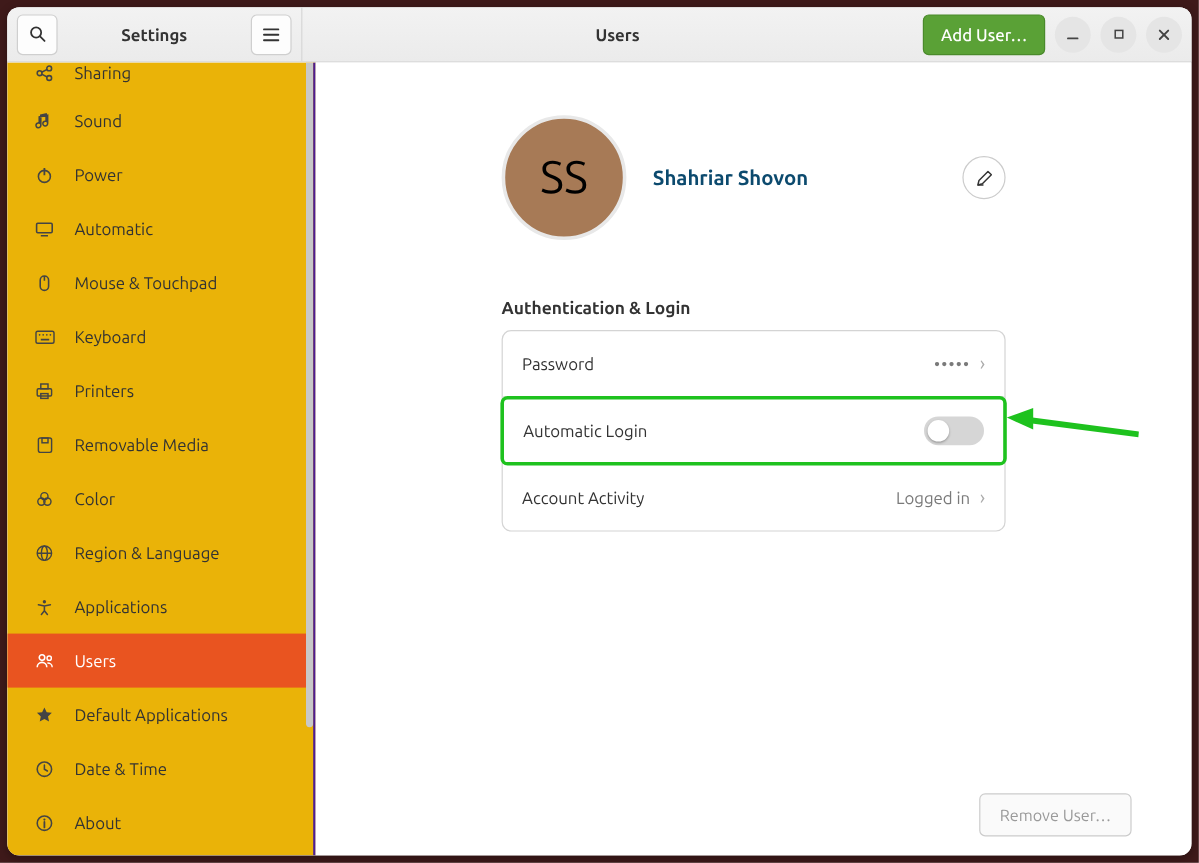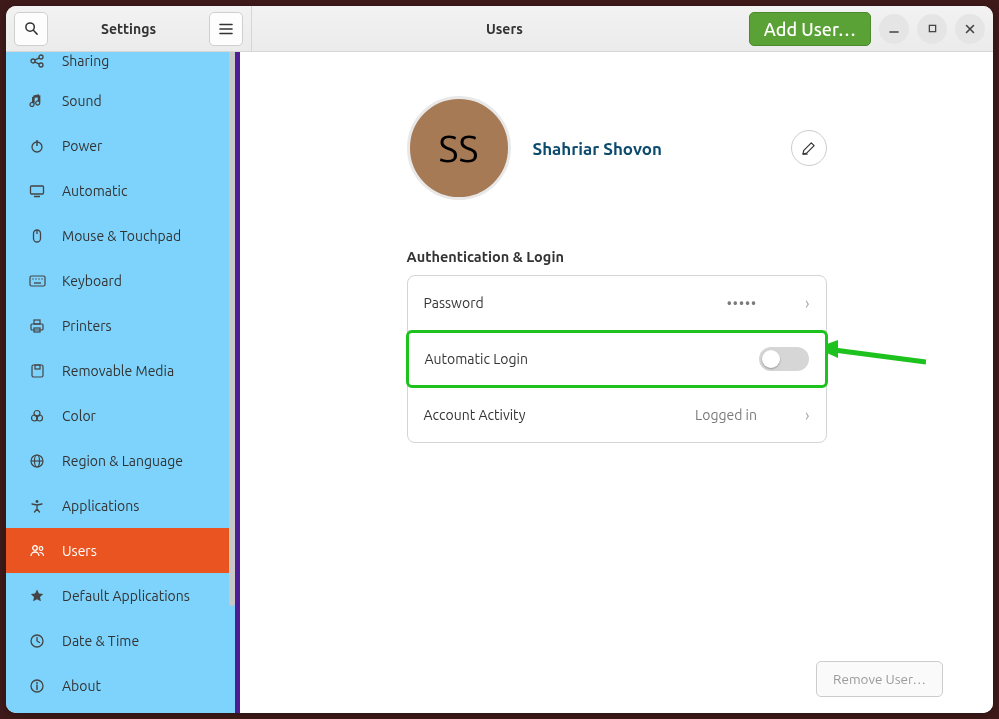--- a/index.html
+++ b/index.html
@@ -27,33 +27,33 @@
   .hb-title-right {
     flex: 1; text-align: center; font-weight: 600; font-size: 14px; color: #333;
   }
   .icon-btn {
     width: 34px; height: 34px; border: 1px solid #cfcfcf; border-radius: 5px;
     background: #fdfdfd; display: flex; align-items: center; justify-content: center;
     cursor: pointer; color: #333;
   }
   .add-user-btn {
     height: 34px; padding: 0 14px; background: #5aa136; color: #fff;
-    border-radius: 5px; border: 1px solid #4a8a2b; font-size: 18px;
+    border-radius: 5px; border: 1px solid #4a8a2b; font-size: 14px;
     font-weight: 500; cursor: pointer; display:flex; align-items:center;
   }
   .winctrl {
     width: 30px; height: 30px; border-radius: 50%; background: #e5e5e5;
     display: flex; align-items: center; justify-content: center;
     margin-left: 8px; cursor: pointer; color:#444;
   }
   .body {
     flex: 1; display: flex; overflow: hidden;
   }
   .sidebar {
-    width: 234px; border-right: 5px solid #4c1d95; background: #7dd3fc;
+    width: 257px; border-right: 2px solid #4c1d95; background: #eab308;
     overflow-y: auto; position: relative;
   }
   .scroll-indicator {
     position: absolute; right: 0; top: -6px; width: 6px; height: 560px;
     background: #c8c8c8; border-radius: 3px;
   }
   .side-item {
     display: flex; align-items: center; height: 45px; padding: 0 18px 0 22px;
     font-size: 14px; color: #333; cursor: pointer; gap: 16px;
   }
@@ -84,21 +84,20 @@
     color: #333; margin-bottom: 10px;
   }
   .panel {
     width: 420px; border: 1px solid #d4d4d4; border-radius: 8px; background: #fff;
     overflow: visible;
   }
   .panel-row {
     height: 55px; display: flex; align-items: center; padding: 0 16px;
     font-size: 14px; color: #333; border-bottom: 1px solid #e2e2e2; cursor: pointer;
     position: relative;
-    gap: 40px;
   }
   .panel-row:last-child { border-bottom: none; }
   .panel-row.highlight {
     border: 3px solid #1ec21e; margin: -1px -2px; border-radius: 6px;
     background:#fff; z-index:2; height:58px;
   }
   .row-label { flex: 1; }
   .row-value { color: #7a7a7a; margin-right: 8px; font-size:14px; letter-spacing: 1px;}
   .chevron { color: #aaa; font-size: 16px; }
   .toggle {

